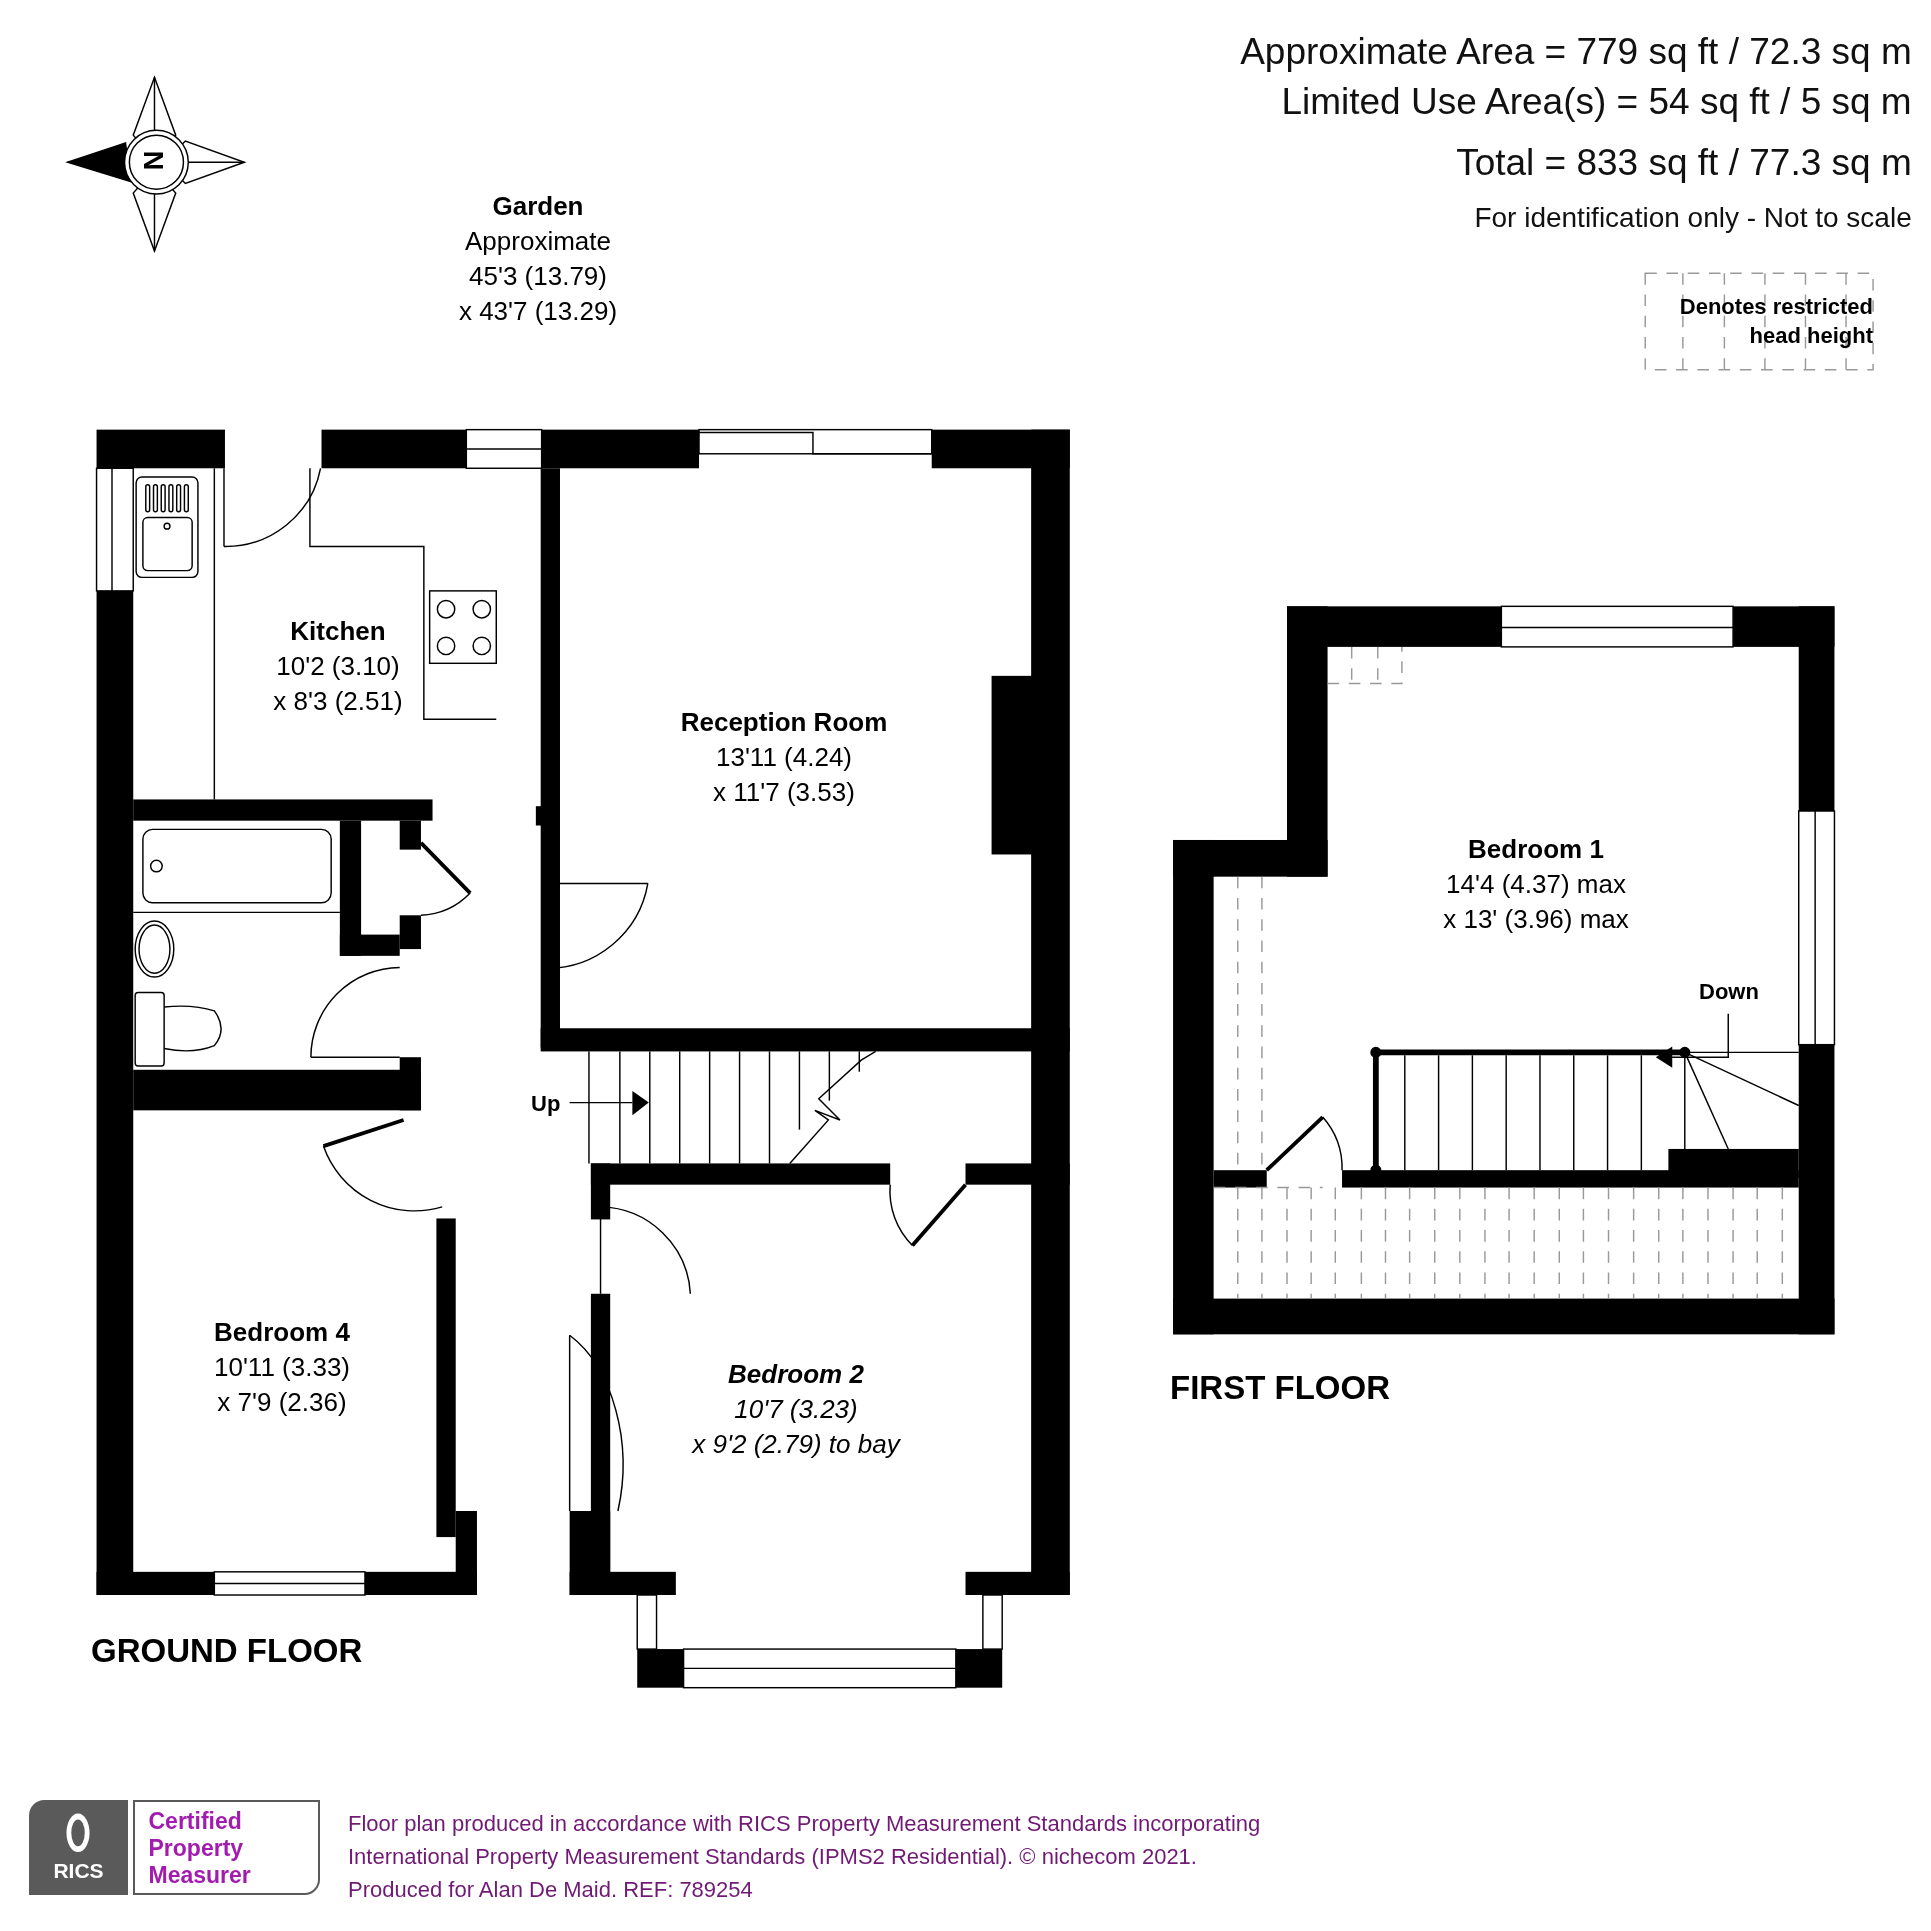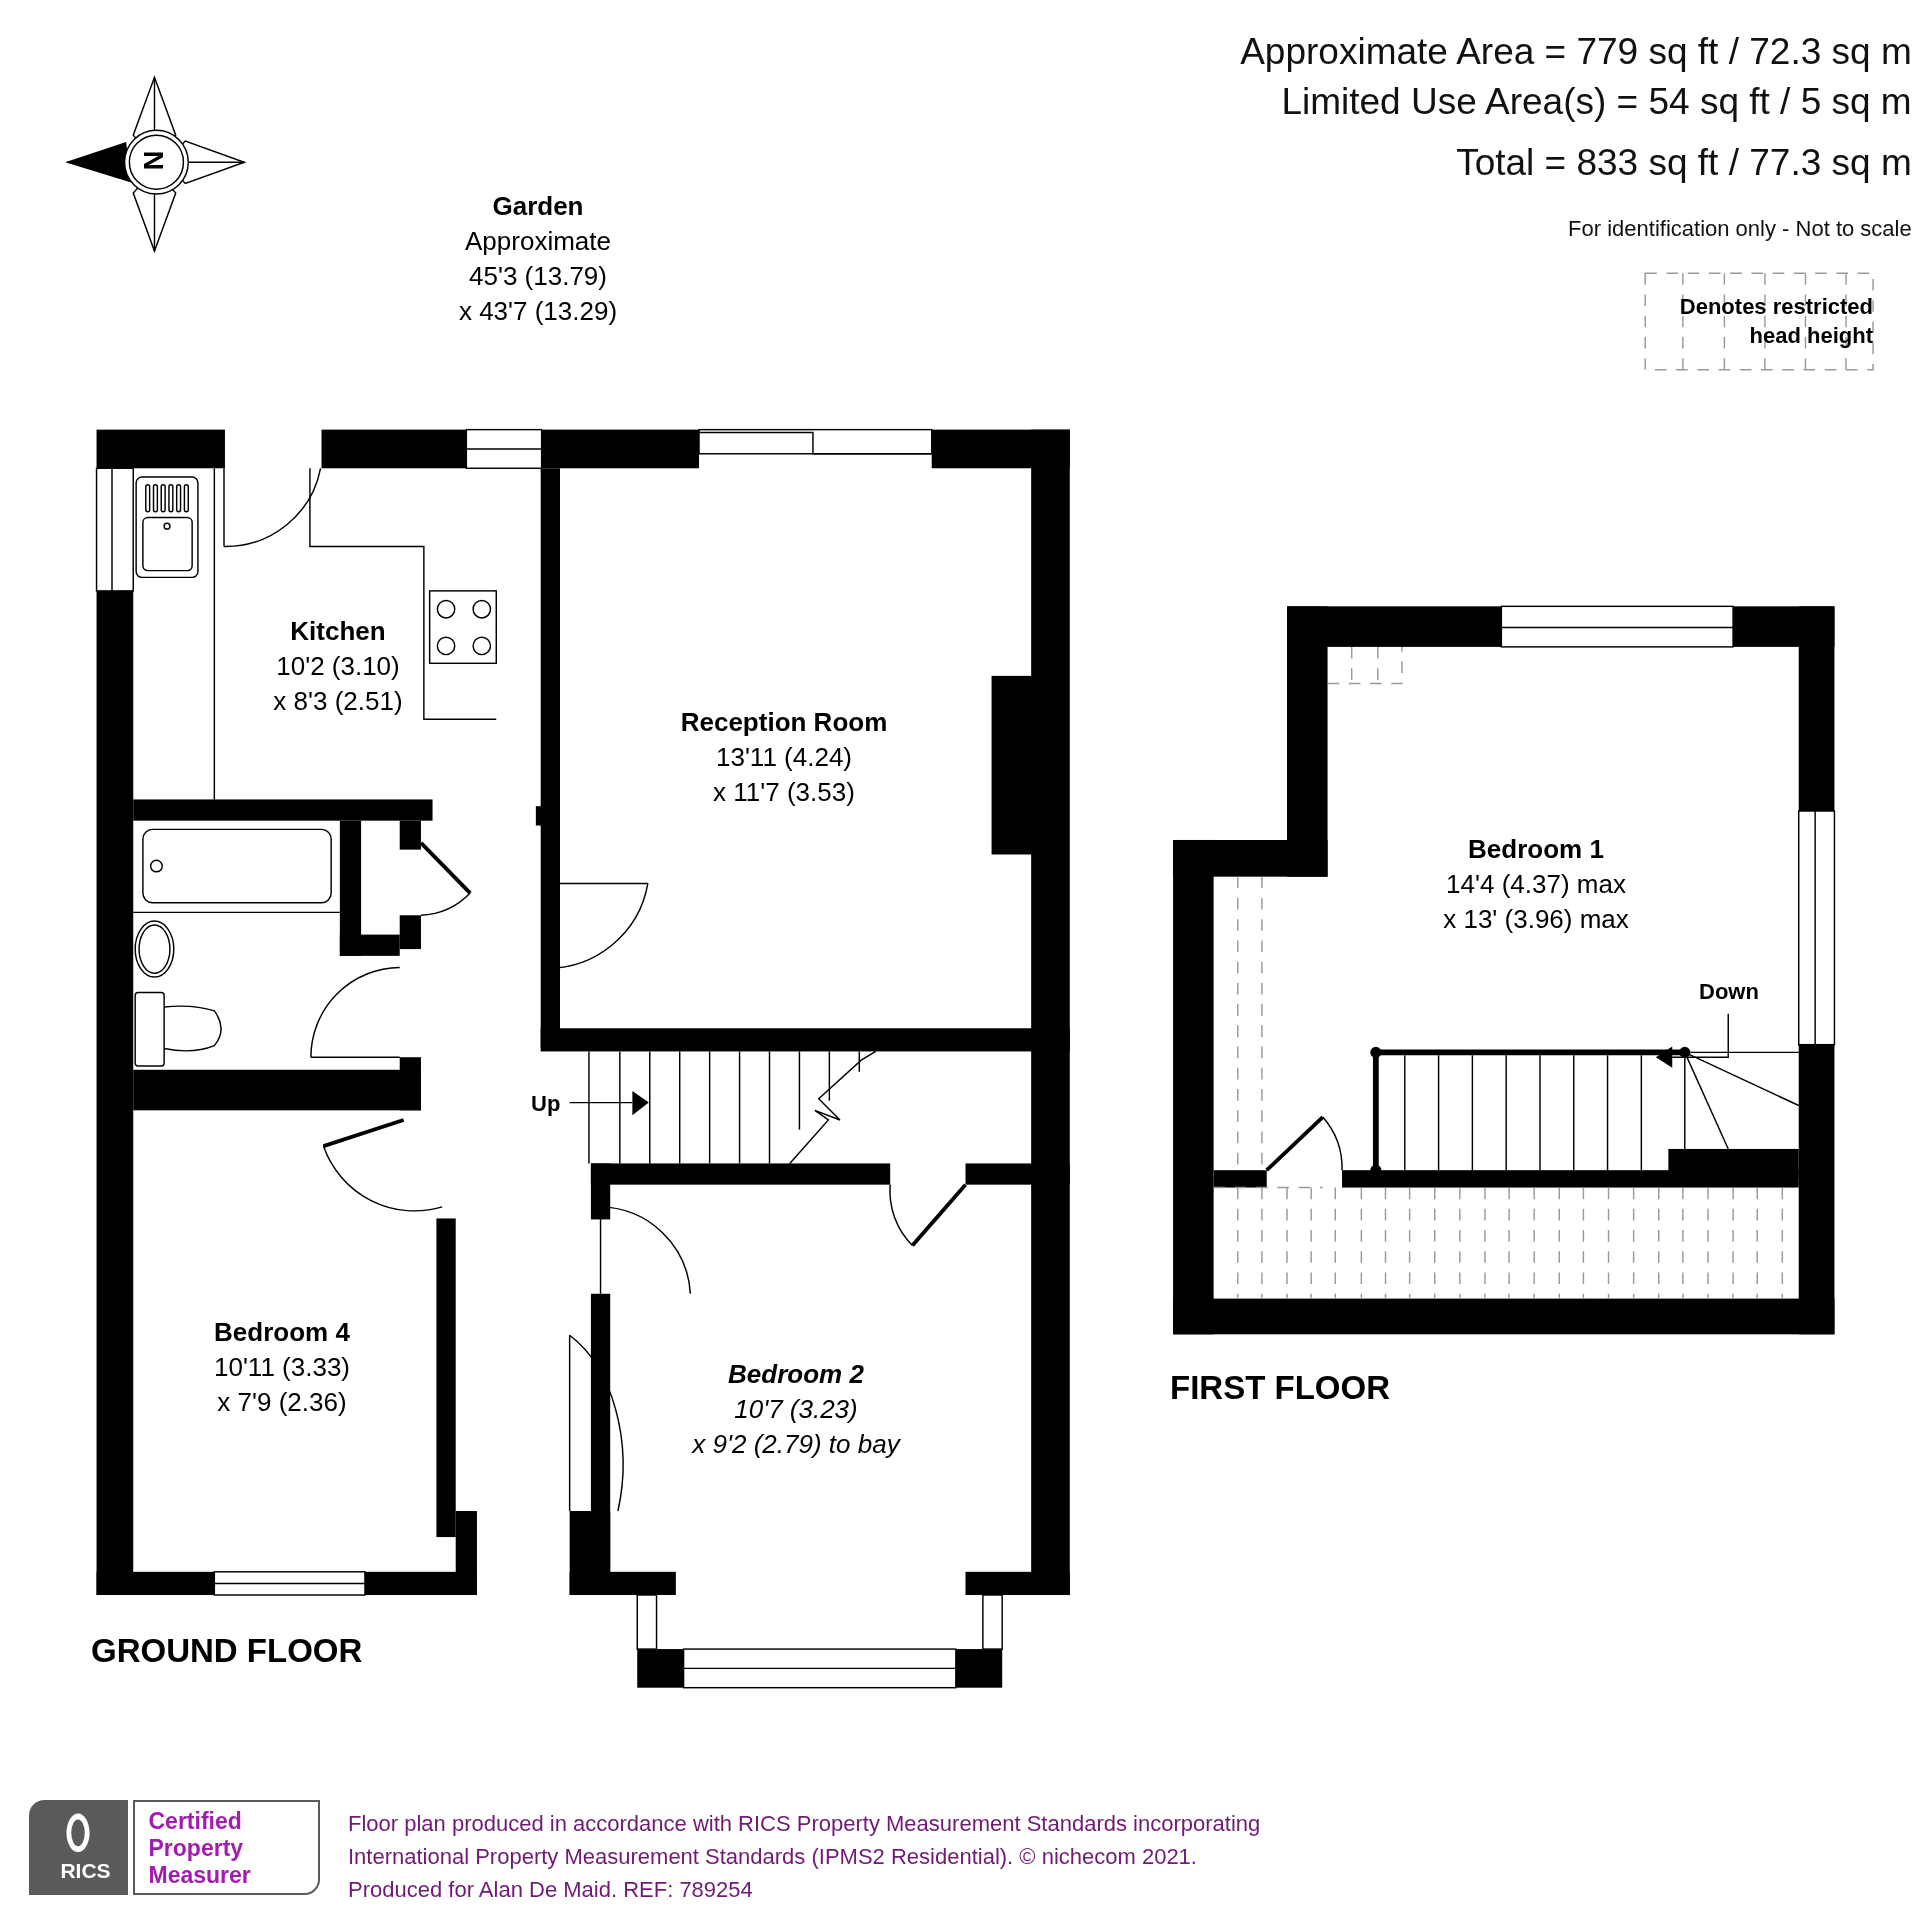--- a/index.html
+++ b/index.html
@@ -1,29 +1,29 @@
 <!DOCTYPE html>
 <html><head>
 <meta charset="utf-8">
 <style>
   html, body { margin:0; padding:0; background:#ffffff; }
   body { width:1931px; height:1931px; position:relative; overflow:hidden; font-family:"Liberation Sans", sans-serif; color:#000; }
   svg.plan { position:absolute; left:0; top:0; width:1931px; height:1931px; }
   .txt { position:absolute; white-space:nowrap; }
   .area-block { position:absolute; right:19.3px; top:27px; text-align:right; font-size:37px; line-height:50px; color:#111; }
-  .area-block .small { font-size:22px; line-height:39px; margin-top:21px; }
+  .area-block .small { font-size:28px; line-height:39px; margin-top:10px; }
   .legend { position:absolute; left:1645px; top:273px; width:228px; height:97px; text-align:right; font-weight:bold; font-size:22px; line-height:29px; padding-top:19.3px; box-sizing:border-box; }
   .room { position:absolute; text-align:center; font-size:26px; line-height:35px; transform:translateX(-50%); }
   .room .name { font-weight:bold; }
   .floor-label { position:absolute; font-weight:bold; font-size:33px; }
   .annot { position:absolute; font-weight:bold; font-size:22px; }
   .footer-text { position:absolute; left:348px; top:1807px; font-size:22px; line-height:33px; color:#701a75; }
   .rics { position:absolute; left:29px; top:1800px; width:295px; height:95px; }
   .rics .dark { position:absolute; left:0; top:0; width:99px; height:95px; background:#5a5a5a; border-radius:15.4px 0 0 0; }
-  .rics .dark .lbl { position:absolute; left:0; width:99px; bottom:11.6px; text-align:center; color:#fff; font-weight:bold; font-size:21px;padding-left:7px; }
+  .rics .dark .lbl { position:absolute; left:0; width:99px; bottom:11.6px; text-align:center; color:#fff; font-weight:bold; font-size:21px; }
   .rics .light { position:absolute; left:104px; top:0; width:183px; height:91px; border:2.9px solid #5a5a5a; border-left-width:2.9px; border-radius:0 0 15.4px 0; }
   .rics .light .lbl { position:absolute; left:13.5px; top:5.8px; color:#a21caf; font-weight:bold; font-size:23px; line-height:27px; }
 </style>
 </head>
 <body>
 
 <svg class="plan" viewBox="0 0 2000 2000" xmlns="http://www.w3.org/2000/svg">
 
   <g stroke="#000" stroke-width="1.5" fill="#fff">
     <polygon points="160,80 182,140 160,165 138,140"></polygon>

